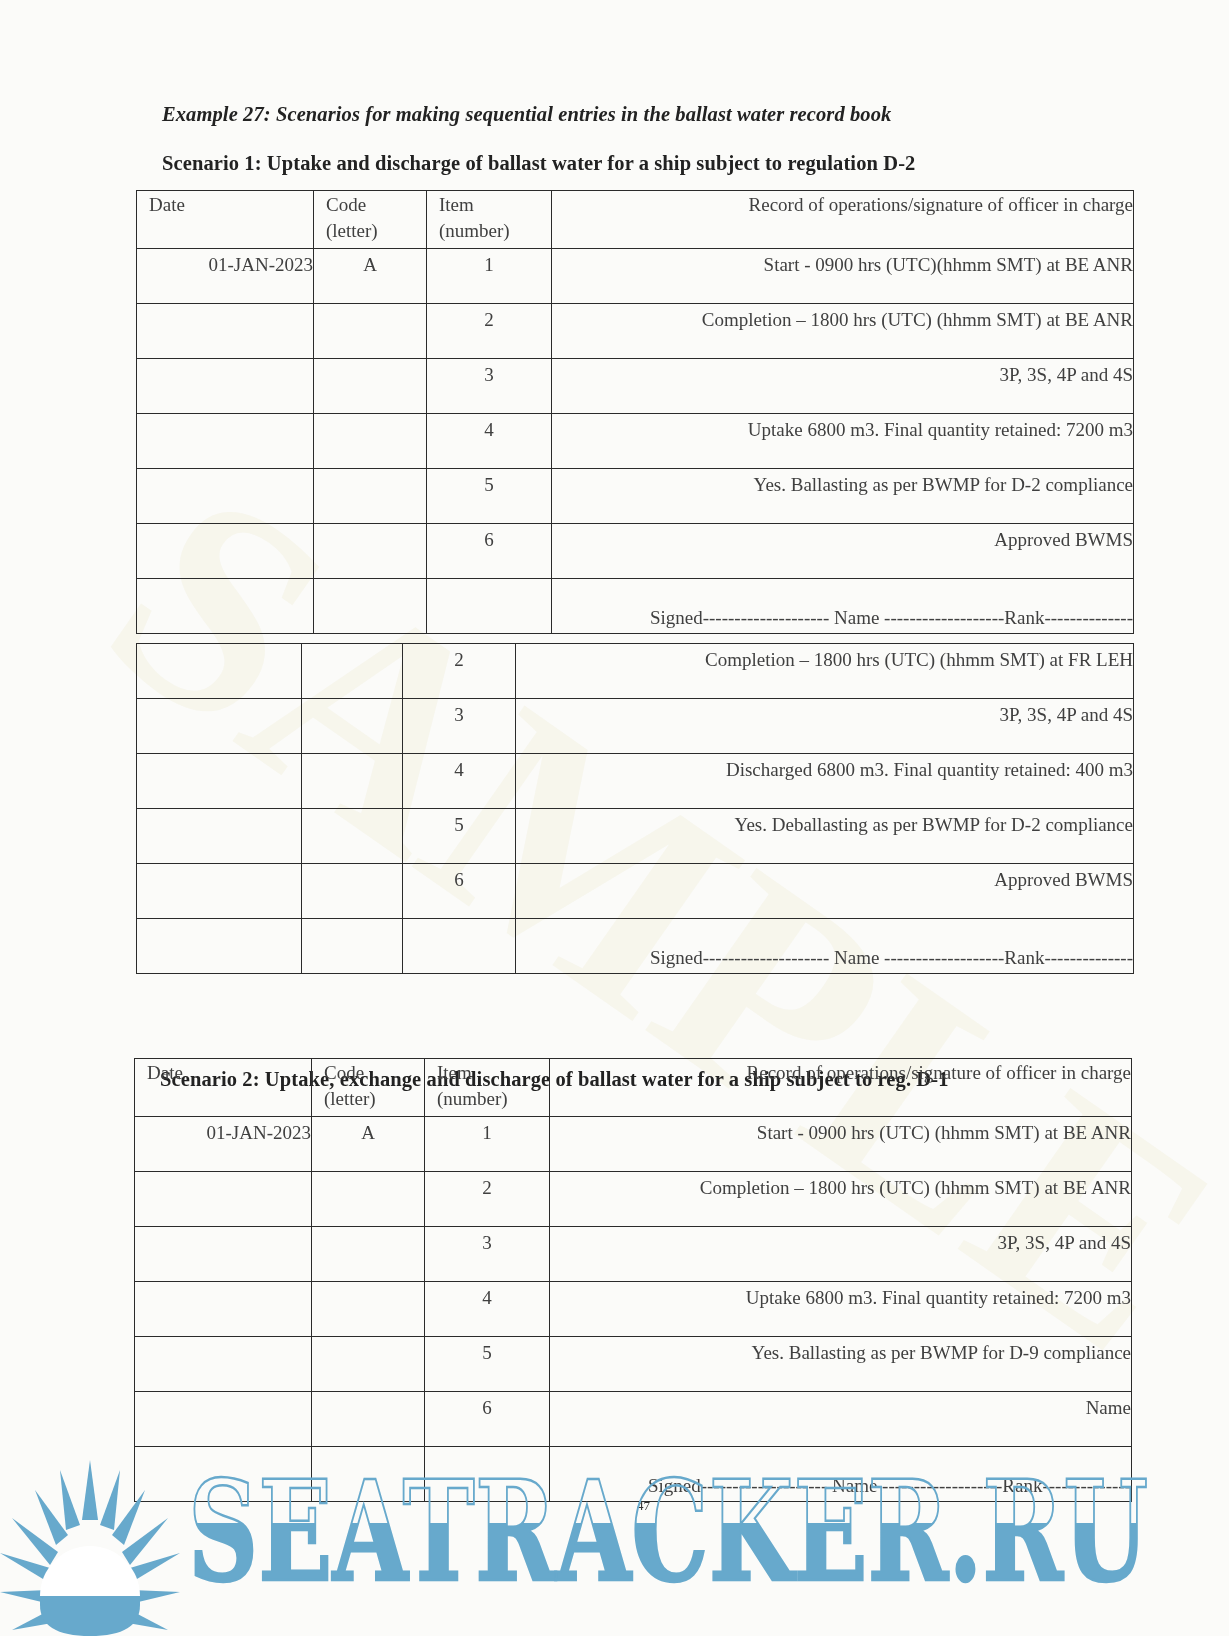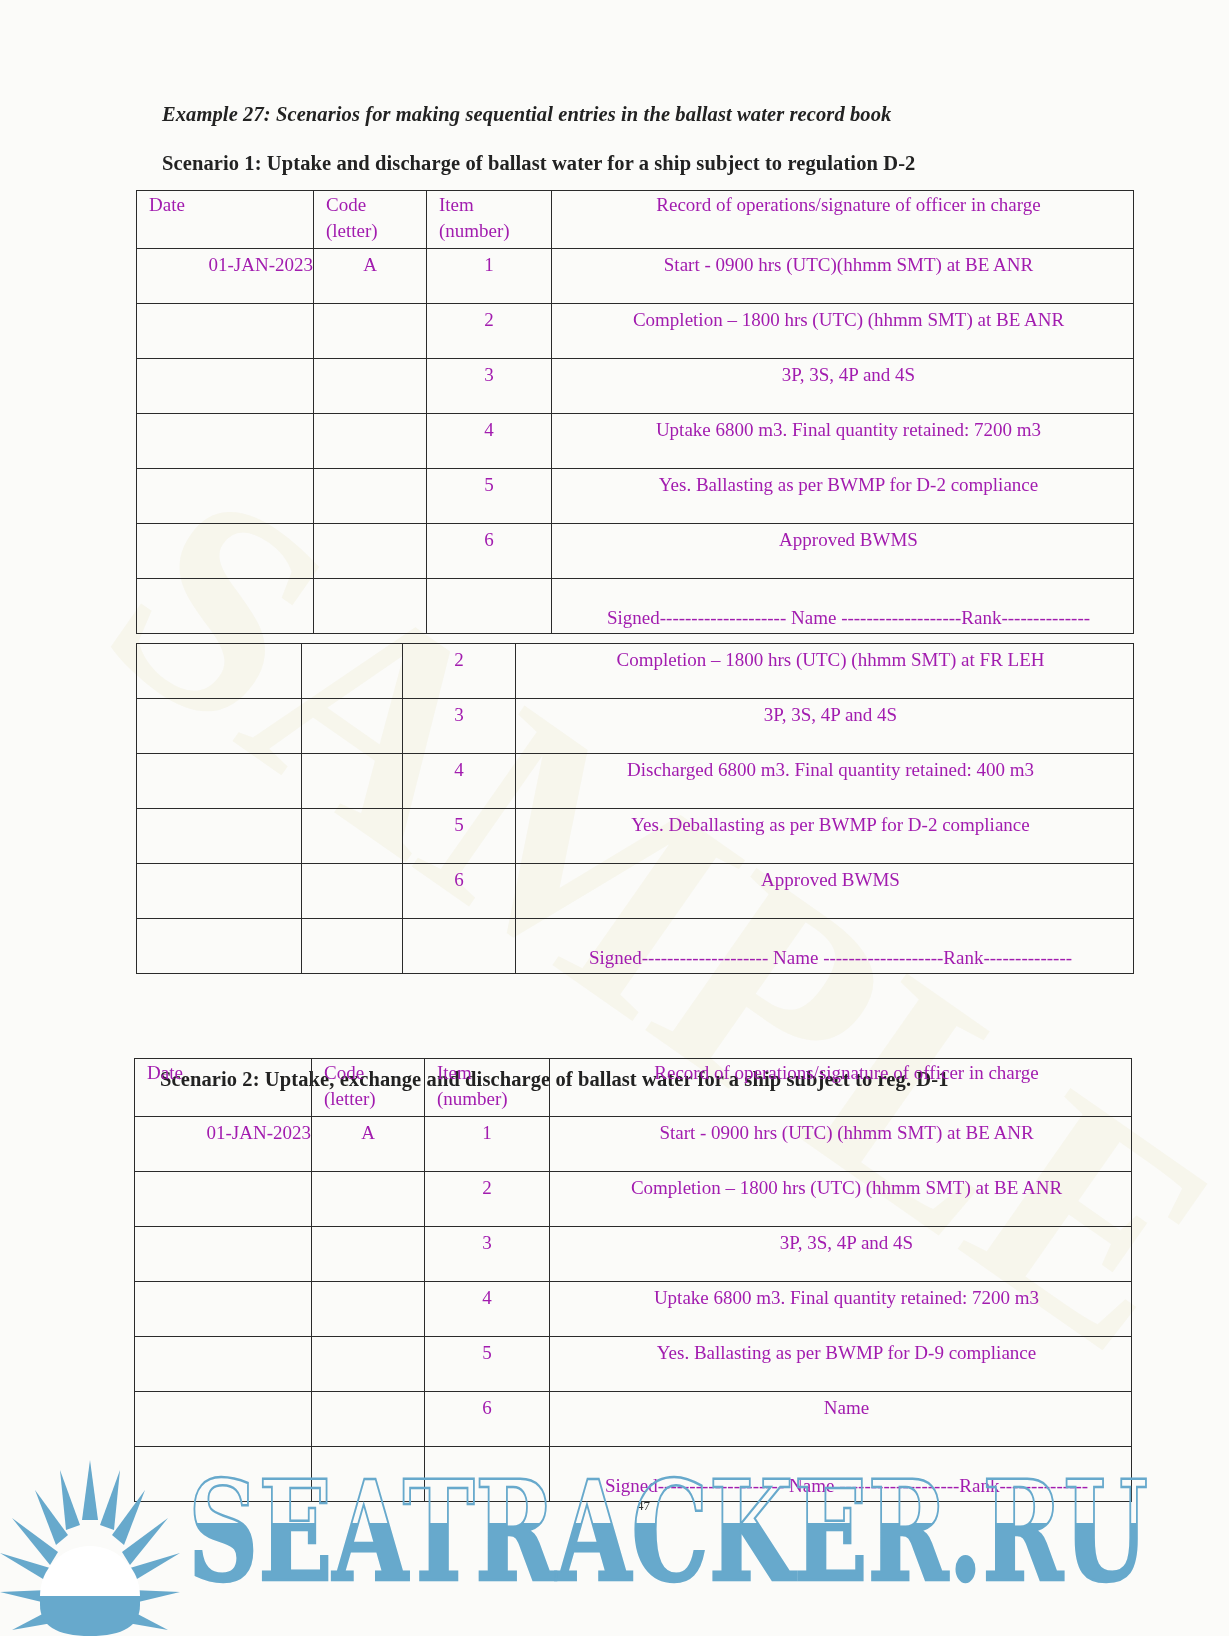--- a/index.html
+++ b/index.html
@@ -8,30 +8,30 @@
     background: #fbfbf9;
     font-family: "Liberation Serif", "DejaVu Serif", serif;
     color: #1d1d1d;
   }
   .heading {
     position: absolute; left: 162px; font-weight: bold; font-size: 20.5px;
     white-space: nowrap; letter-spacing: 0.1px; color: #222;
   }
   table.bw {
     position: absolute; border-collapse: collapse; table-layout: fixed;
-    font-size: 19px; color: #a21caf;
+    font-size: 19px; color: #404040;
   }
   table.bw td {
     border: 1.6px solid #2b2b2b; vertical-align: top; padding: 0;
     line-height: 26px;
   }
   td.c-date { width: 164px; text-align: right; }
   td.c-code { width: 100px; text-align: center; }
   td.c-item { width: 112px; text-align: center; }
-  td.c-rec  { text-align: center; padding-left: 12px !important; }
+  td.c-rec  { text-align: right; padding-left: 12px !important; }
   td.hdr-left { text-align: left; padding-left: 12px !important; }
   tr.hdr td { height: 56px; padding-top: 1px; }
   tr.row td { height: 51px; padding-top: 3px; }
   tr.sig td { height: 52px; }
   tr.sig td.c-rec { vertical-align: bottom; padding-bottom: 2px !important; }
   .page-num {
     position: absolute; left: 637px; top: 1498px; font-size: 13px; color: #333;
   }
   .watermark-sample {
     position: absolute; left: 250px; top: 420px; font-size: 300px; font-weight: bold;

